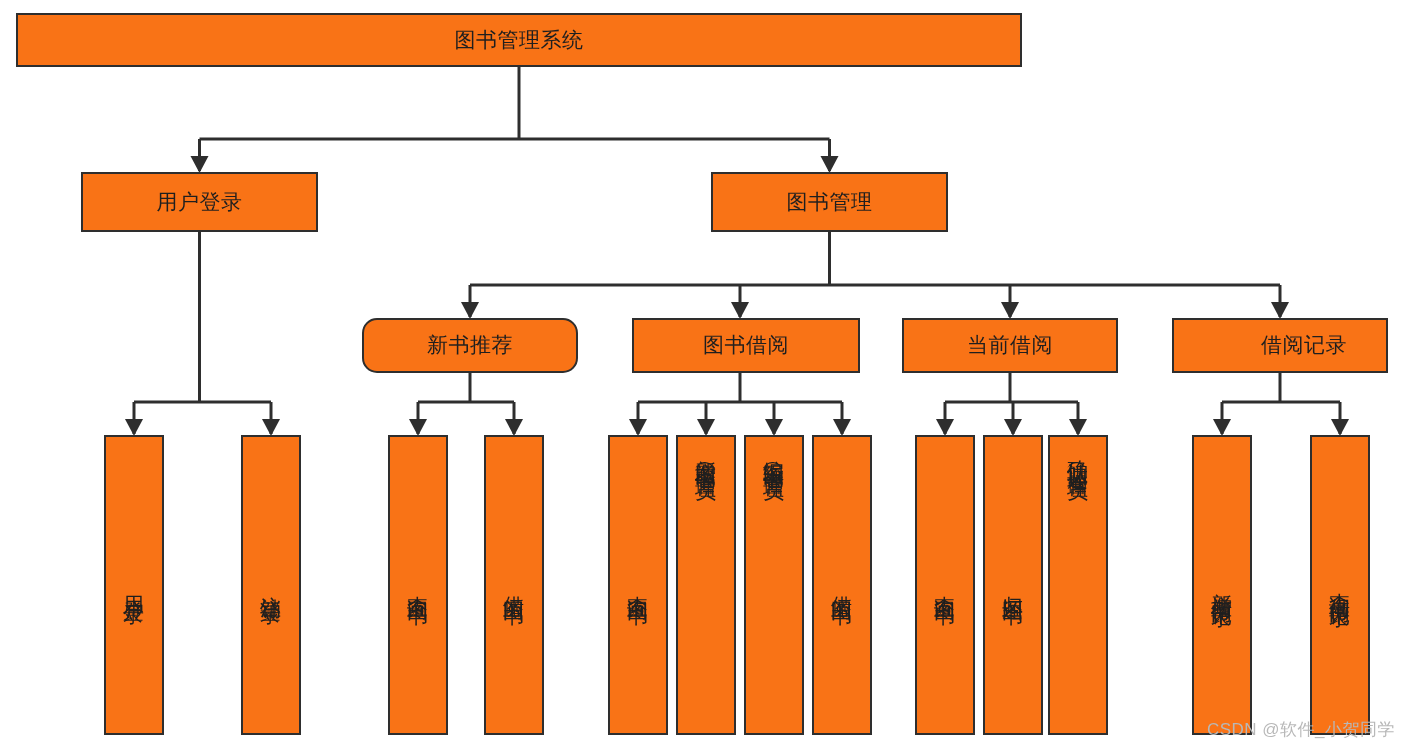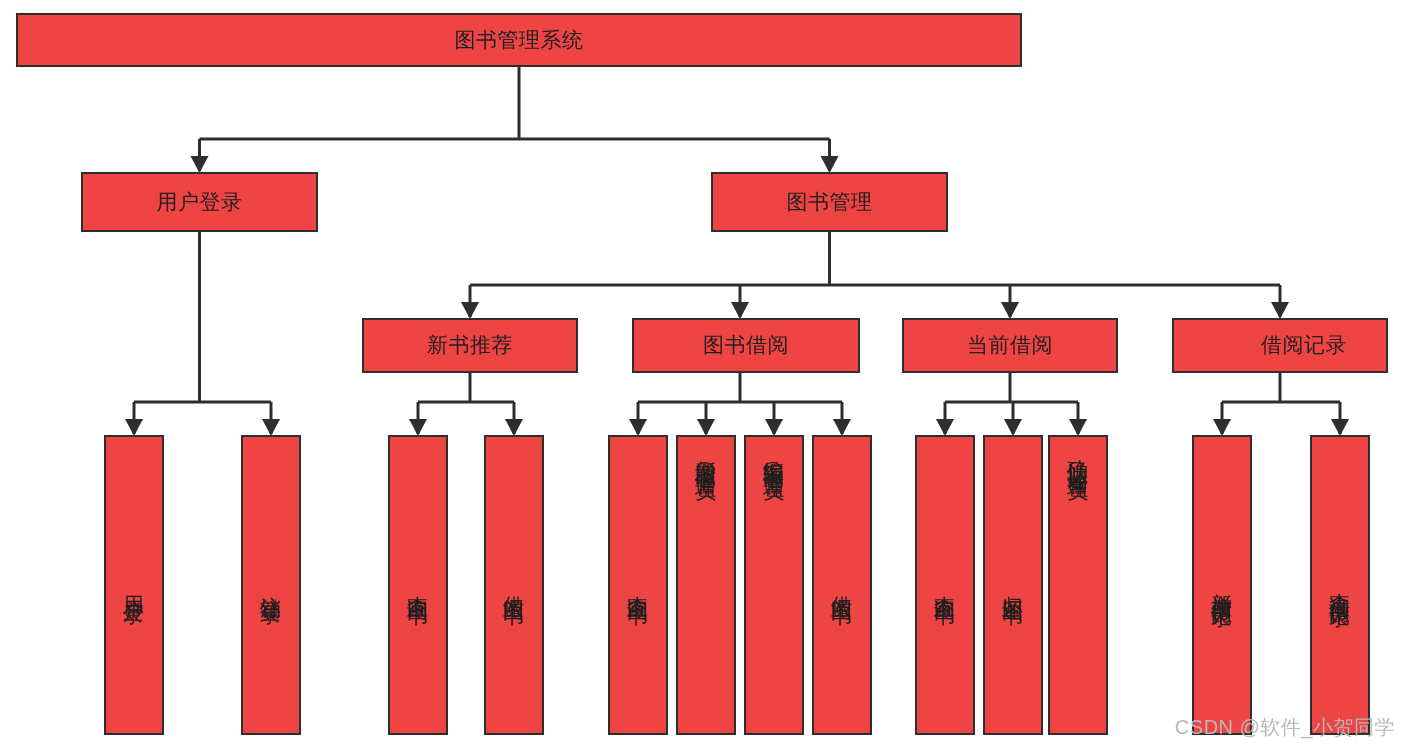--- a/index.html
+++ b/index.html
@@ -18,21 +18,21 @@
     position: absolute;
     top: 0;
     left: 0;
     width: 1405px;
     height: 747px;
   }
   .node-box {
     position: absolute;
     box-sizing: border-box;
     border: 2px solid #2e2e2e;
-    background: #ef4444;
+    background: #f97316;
     display: flex;
     align-items: center;
     justify-content: center;
   }
   .node-label {
     color: #1f1f1f;
     font-size: 21px;
     line-height: 1.18;
     letter-spacing: 0.5px;
     white-space: nowrap;
@@ -68,21 +68,21 @@
     stroke-width: 3;
     fill: none;
   }
   .edge-head {
     fill: #2e2e2e;
   }
   #watermark {
     position: absolute;
     right: 10px;
     bottom: 6px;
-    font-size: 20px;
+    font-size: 17px;
     color: #b8b8b8;
     letter-spacing: 0.5px;
     user-select: none;
     white-space: nowrap;
   }
 </style>
 </head>
 <body>
 
 <div id="diagram-root">
@@ -143,21 +143,21 @@
   <div id="node-layer">
       <div class="node-box" style="left: 16px; top: 13px; width: 1006px; height: 54px;">
         <span class="node-label">图书管理系统</span>
       </div>
       <div class="node-box" style="left: 81px; top: 172px; width: 237px; height: 60px;">
         <span class="node-label">用户登录</span>
       </div>
       <div class="node-box" style="left: 711px; top: 172px; width: 237px; height: 60px; text-align: center;">
         <span class="node-label">图书管理</span>
       </div>
-      <div class="node-box" style="left: 362px; top: 318px; width: 216px; height: 55px;">
+      <div class="node-box" style="left: 362px; top: 318px; width: 216px; height: 55px; border-radius: 15px;">
         <span class="node-label">新书推荐</span>
       </div>
       <div class="node-box" style="left: 632px; top: 318px; width: 228px; height: 55px;">
         <span class="node-label">图书借阅</span>
       </div>
       <div class="node-box" style="left: 902px; top: 318px; width: 216px; height: 55px; text-align: right;">
         <span class="node-label">当前借阅</span>
       </div>
       <div class="node-box" style="left: 1172px; top: 318px; width: 216px; height: 55px; padding-left: 48px;">
         <span class="node-label">借阅记录</span>

